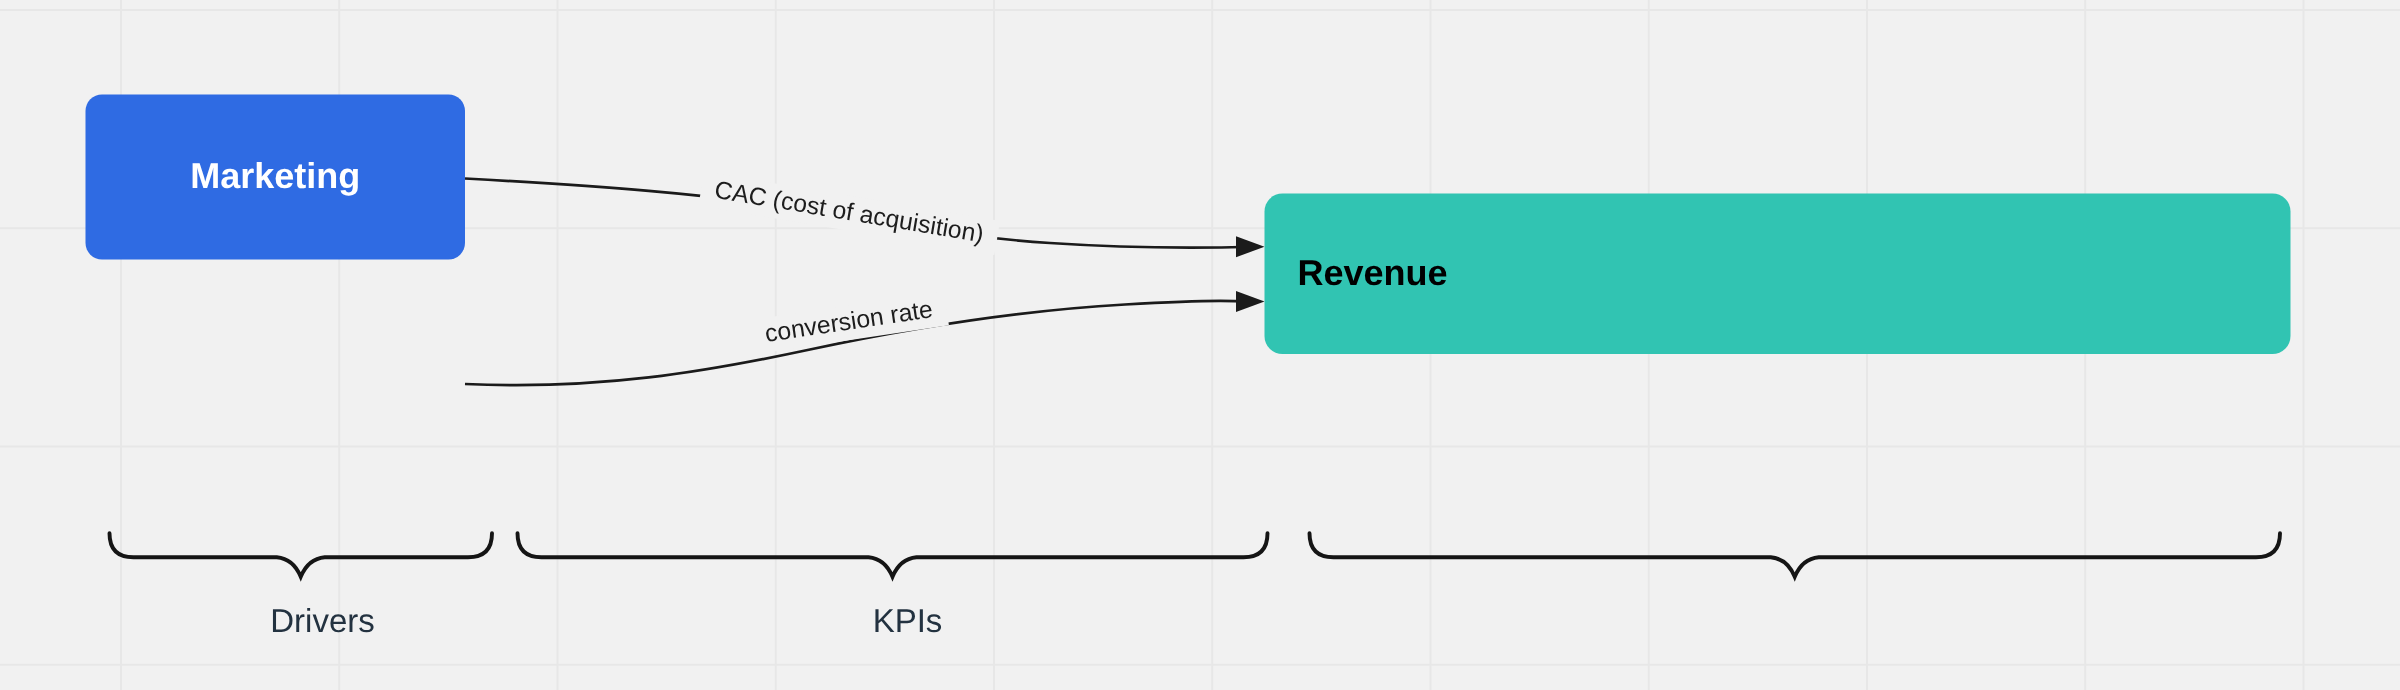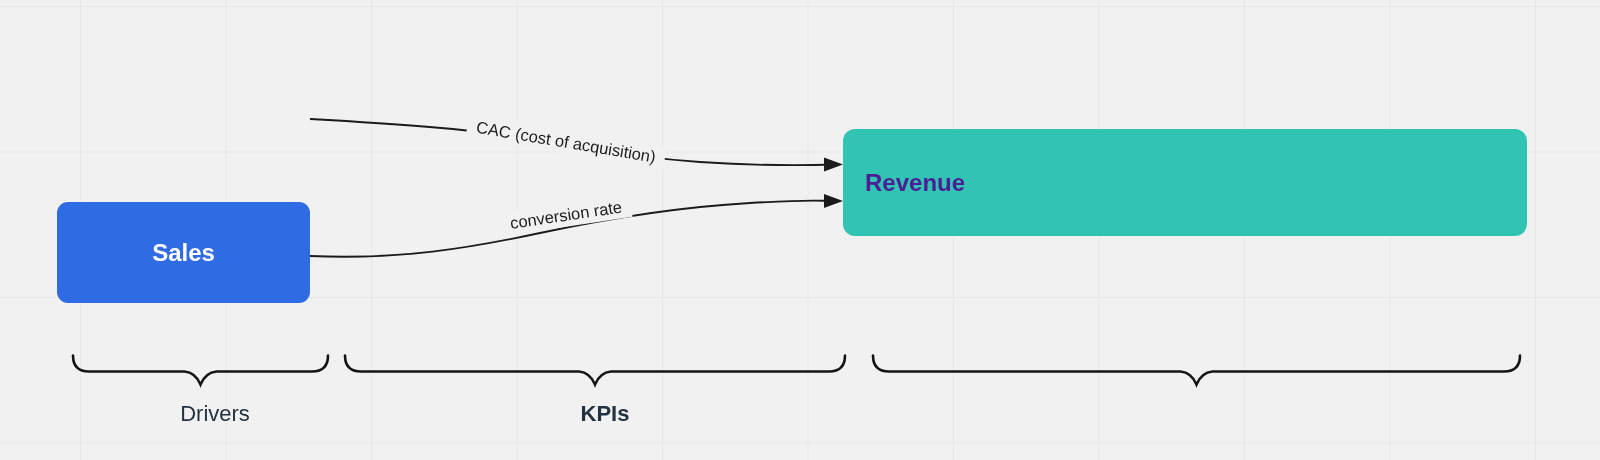--- a/index.html
+++ b/index.html
@@ -51,21 +51,21 @@
   #node-marketing { left: 57px; top: 63px; width: 253px; height: 110px; }
   #node-sales     { left: 57px; top: 202px; width: 253px; height: 101px; }
   #node-revenue   {
     left: 843px; top: 129px; width: 684px; height: 107px;
     background: #31c4b2;
     justify-content: flex-start;
     padding-left: 22px;
     border-radius: 12px;
   }
   #node-revenue .node-label {
-    color: #4c1d95;
+    color: #000000;
     font-size: 24px;
     font-weight: 700;
   }
 
   .connector-label {
     position: absolute;
     white-space: nowrap;
     background: #f1f1f1;
     color: #1d1d1d;
     font-size: 16.5px;
@@ -84,21 +84,21 @@
   .group-label {
     position: absolute;
     transform: translateX(-50%);
     color: #233240;
     font-size: 22px;
     line-height: 1.2;
     white-space: nowrap;
     margin-left: 14px;
   }
   #group-label-drivers        { left: 201px;  top: 401px; }
-  #group-label-kpis           { left: 591px;  top: 401px; font-weight: bold; }
+  #group-label-kpis           { left: 591px;  top: 401px; }
   #group-label-business-lines { left: 1194px; top: 401px; }
 </style>
 </head>
 <body>
 
 <div class="board">
 
   <svg class="overlay" viewBox="0 0 1600 460" xmlns="http://www.w3.org/2000/svg">
 
     <path d="M 310 119 C 400 124, 470 129, 540 140 S 640 158, 700 162 S 800 165.5, 835 164.5" fill="none" stroke="#1b1b1b" stroke-width="1.8"></path>
@@ -110,22 +110,22 @@
     <path d="M 73 355.5 Q 73 371.5 89 371.5 L 184.5 371.5 Q 195.5 372.5 200.5 384.5 Q 205.5 372.5 216.5 371.5 L 312 371.5 Q 328 371.5 328 355.5" fill="none" stroke="#151515" stroke-width="2.6" stroke-linecap="round"></path>
 
     <path d="M 345 355.5 Q 345 371.5 361 371.5 L 579 371.5 Q 590 372.5 595 384.5 Q 600 372.5 611 371.5 L 829 371.5 Q 845 371.5 845 355.5" fill="none" stroke="#151515" stroke-width="2.6" stroke-linecap="round"></path>
 
     <path d="M 873 355.5 Q 873 371.5 889 371.5 L 1180.5 371.5 Q 1191.5 372.5 1196.5 384.5 Q 1201.5 372.5 1212.5 371.5 L 1504 371.5 Q 1520 371.5 1520 355.5" fill="none" stroke="#151515" stroke-width="2.6" stroke-linecap="round"></path>
   </svg>
 
   <div class="connector-label" id="connector-label-cac">CAC (cost of acquisition)</div>
   <div class="connector-label" id="connector-label-conversion">conversion rate</div>
 
-  <div class="node node-blue" id="node-sales">
-    <span class="node-label">Sales</span>
+  <div class="node node-blue" id="node-marketing">
+    <span class="node-label">Marketing</span>
   </div>
   <div class="node" id="node-revenue">
     <span class="node-label">Revenue</span>
   </div>
 
   <div class="group-label" id="group-label-drivers">Drivers</div>
   <div class="group-label" id="group-label-kpis">KPIs</div>
 
 </div>
 

